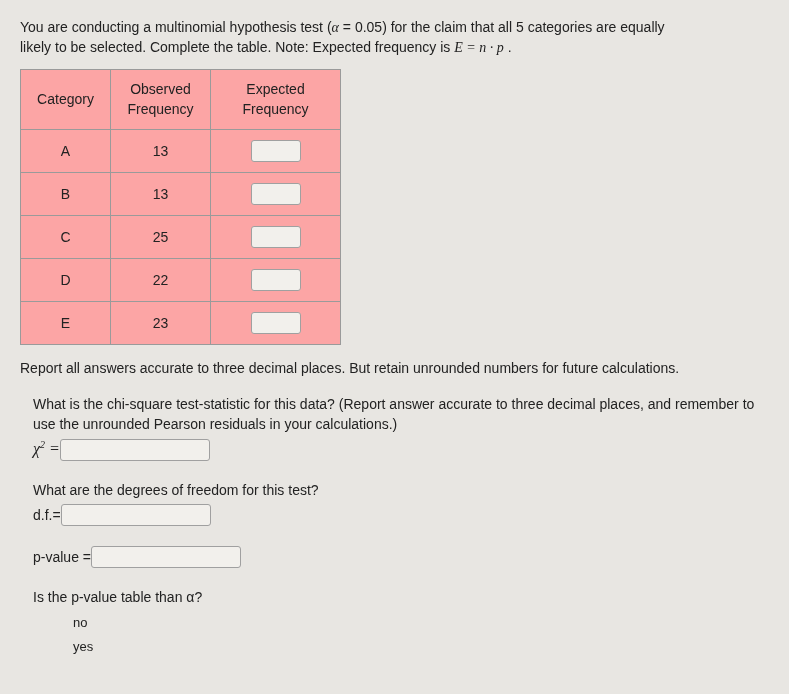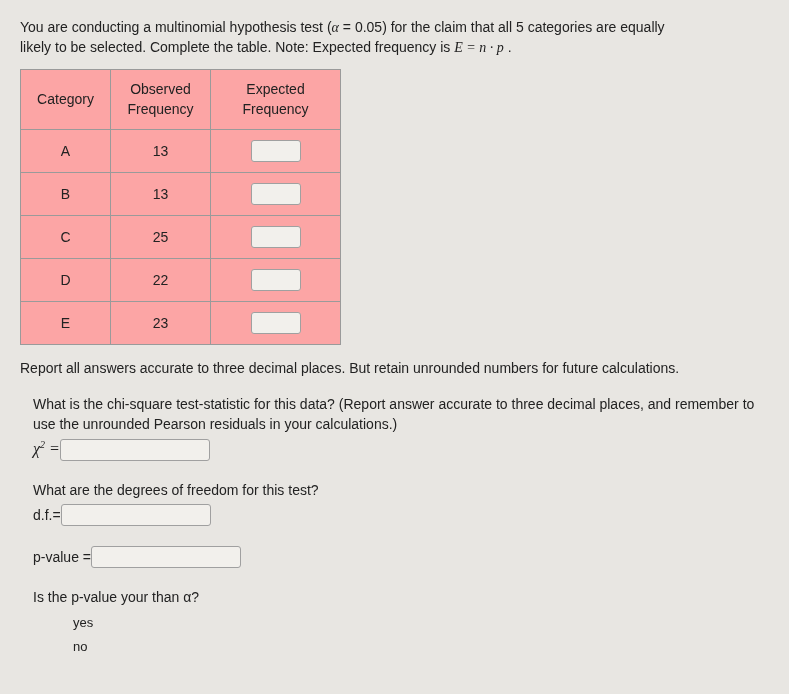--- a/index.html
+++ b/index.html
@@ -115,18 +115,18 @@
 </div>
 
 <div class="question">
   <div class="eq-line">
     <span>p-value =</span>
     <input class="wide-input" style="">
   </div>
 </div>
 
 <div class="question">
-  <div>Is the p-value your than α?</div>
+  <div>Is the p-value table than α?</div>
   <div class="options">
+    <div>no</div>
     <div>yes</div>
-    <div>no</div>
   </div>
 </div>
 
 </body></html>

